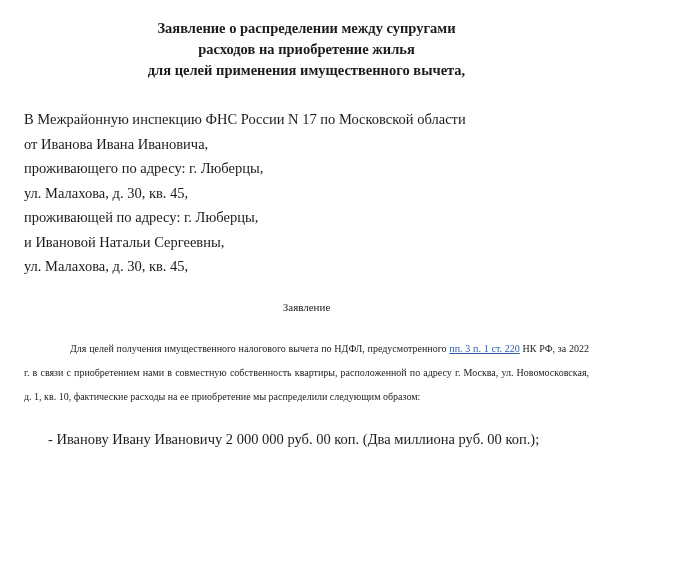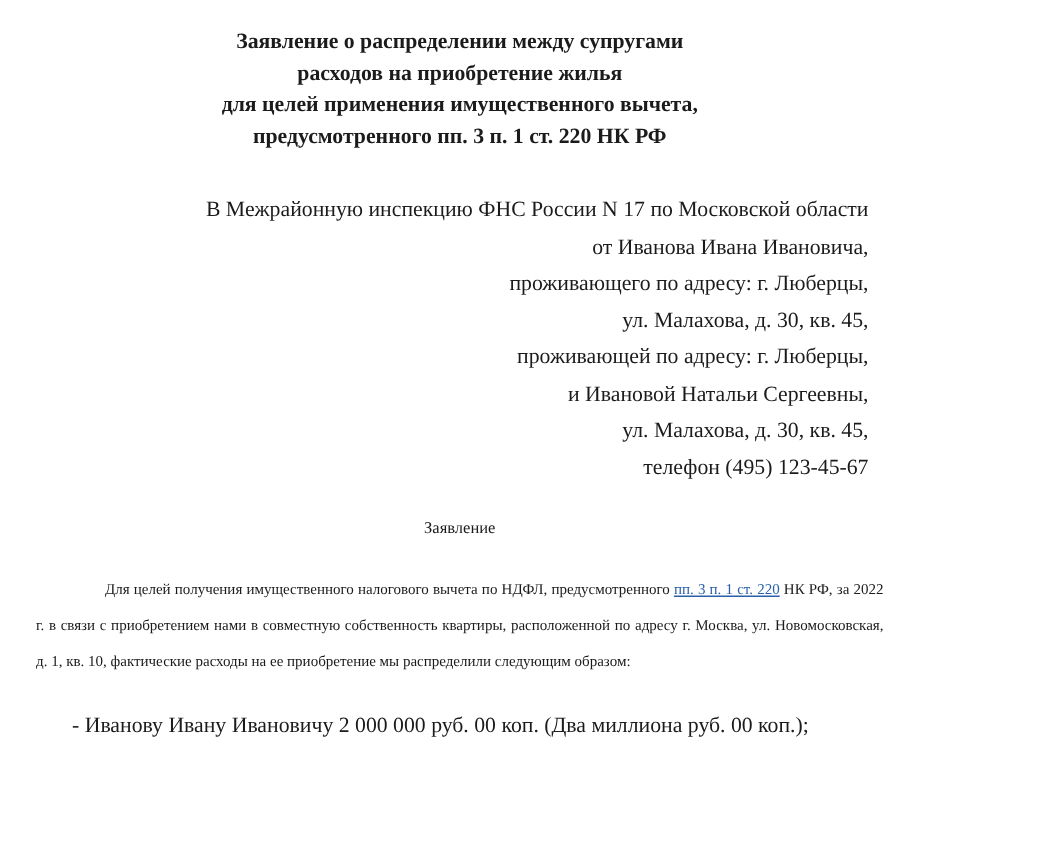--- a/index.html
+++ b/index.html
@@ -26,21 +26,21 @@
     font-weight: bold;
     font-size: 14.5px;
     line-height: 21px;
     margin: 4px 0 0 0;
   }
   .title-block div {
     white-space: nowrap;
   }
   .addressee {
     margin-top: 26px;
-    text-align: right;
+    text-align: left;
     font-size: 14.5px;
     line-height: 24.5px;
     padding-right: 10px;
   }
   .addressee div {
     white-space: nowrap;
   }
   .statement-word {
     margin-top: 22px;
     text-align: center;
@@ -67,32 +67,30 @@
 </style>
 </head>
 <body>
 
 <div class="page">
 
   <div class="title-block">
     <div>Заявление о распределении между супругами</div>
     <div>расходов на приобретение жилья</div>
     <div>для целей применения имущественного вычета,</div>
-    <div>предусмотренного пп. 3 п. 1 ст. 220 НК РФ</div>
   </div>
 
   <div class="addressee">
     <div>В Межрайонную инспекцию ФНС России N 17 по Московской области</div>
     <div>от Иванова Ивана Ивановича,</div>
     <div>проживающего по адресу: г. Люберцы,</div>
     <div>ул. Малахова, д. 30, кв. 45,</div>
     <div>проживающей по адресу: г. Люберцы,</div>
     <div>и Ивановой Натальи Сергеевны,</div>
     <div>ул. Малахова, д. 30, кв. 45,</div>
-    <div>телефон (495) 123-45-67</div>
   </div>
 
   <div class="statement-word">Заявление</div>
 
   <div class="body-text"><span>Для целей получения имущественного налогового вычета по НДФЛ, предусмотренного </span><span class="link">пп. 3 п. 1 ст. 220</span><span> НК РФ, за 2022 г. в связи с приобретением нами в совместную собственность квартиры, расположенной по адресу г. Москва, ул. Новомосковская, д. 1, кв. 10, фактические расходы на ее приобретение мы распределили следующим образом:</span></div>
 
   <div class="item">- Иванову Ивану Ивановичу 2 000 000 руб. 00 коп. (Два миллиона руб. 00 коп.);</div>
 
 </div>
 

